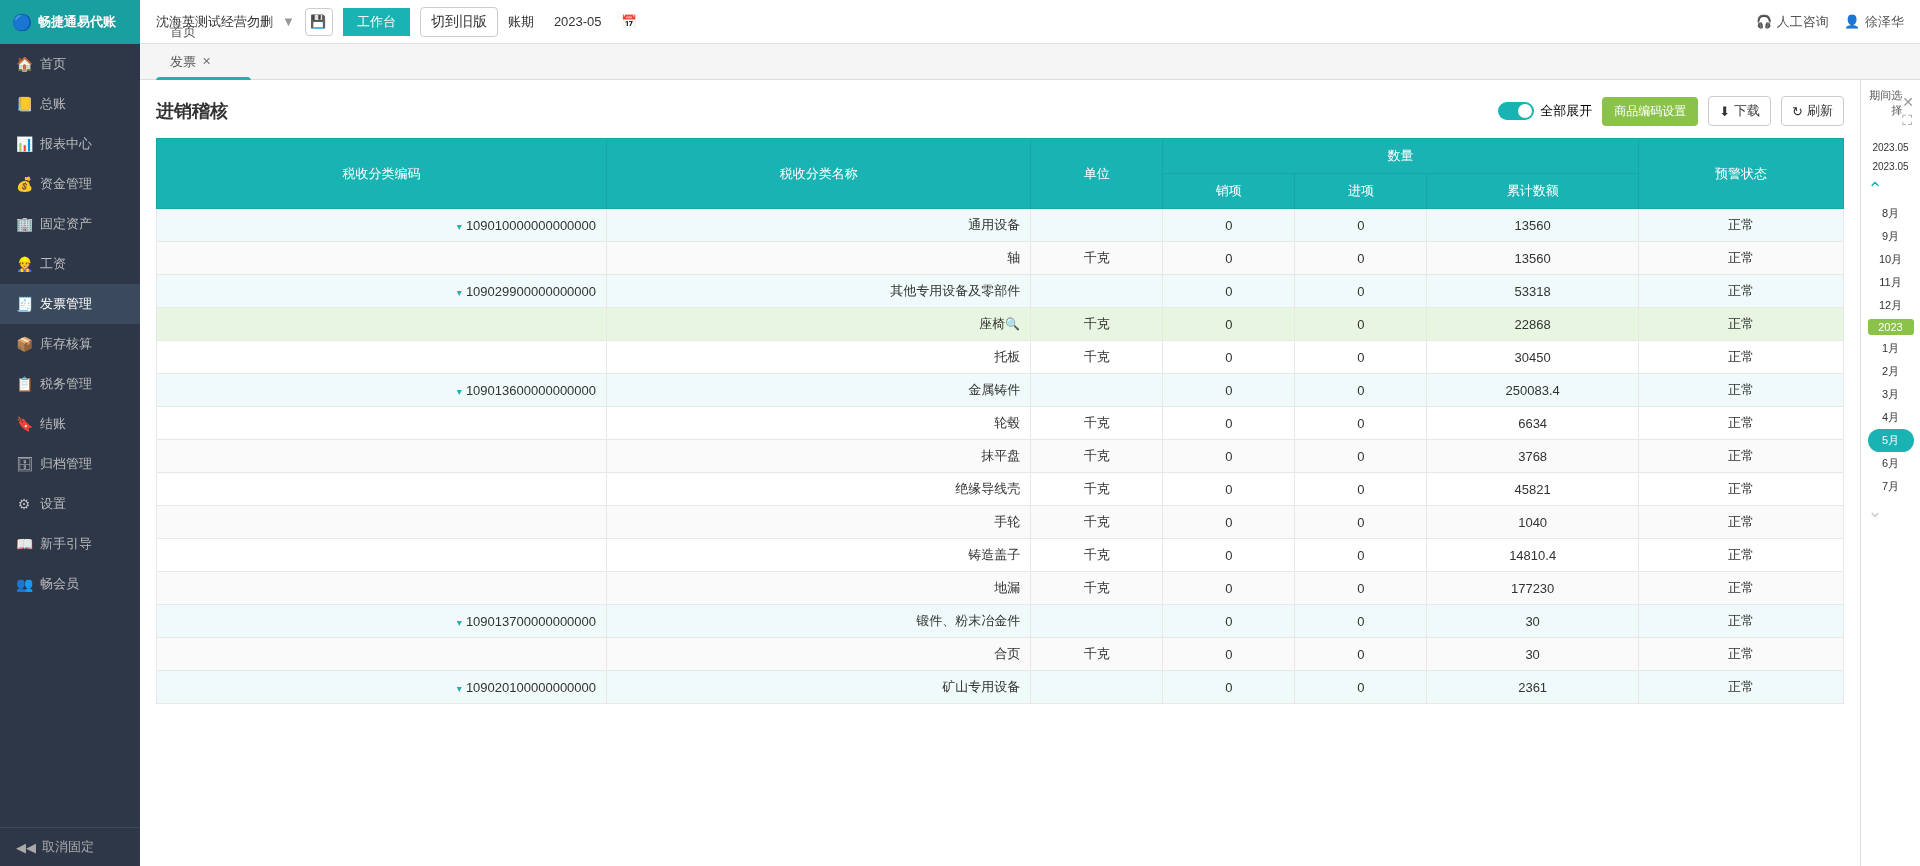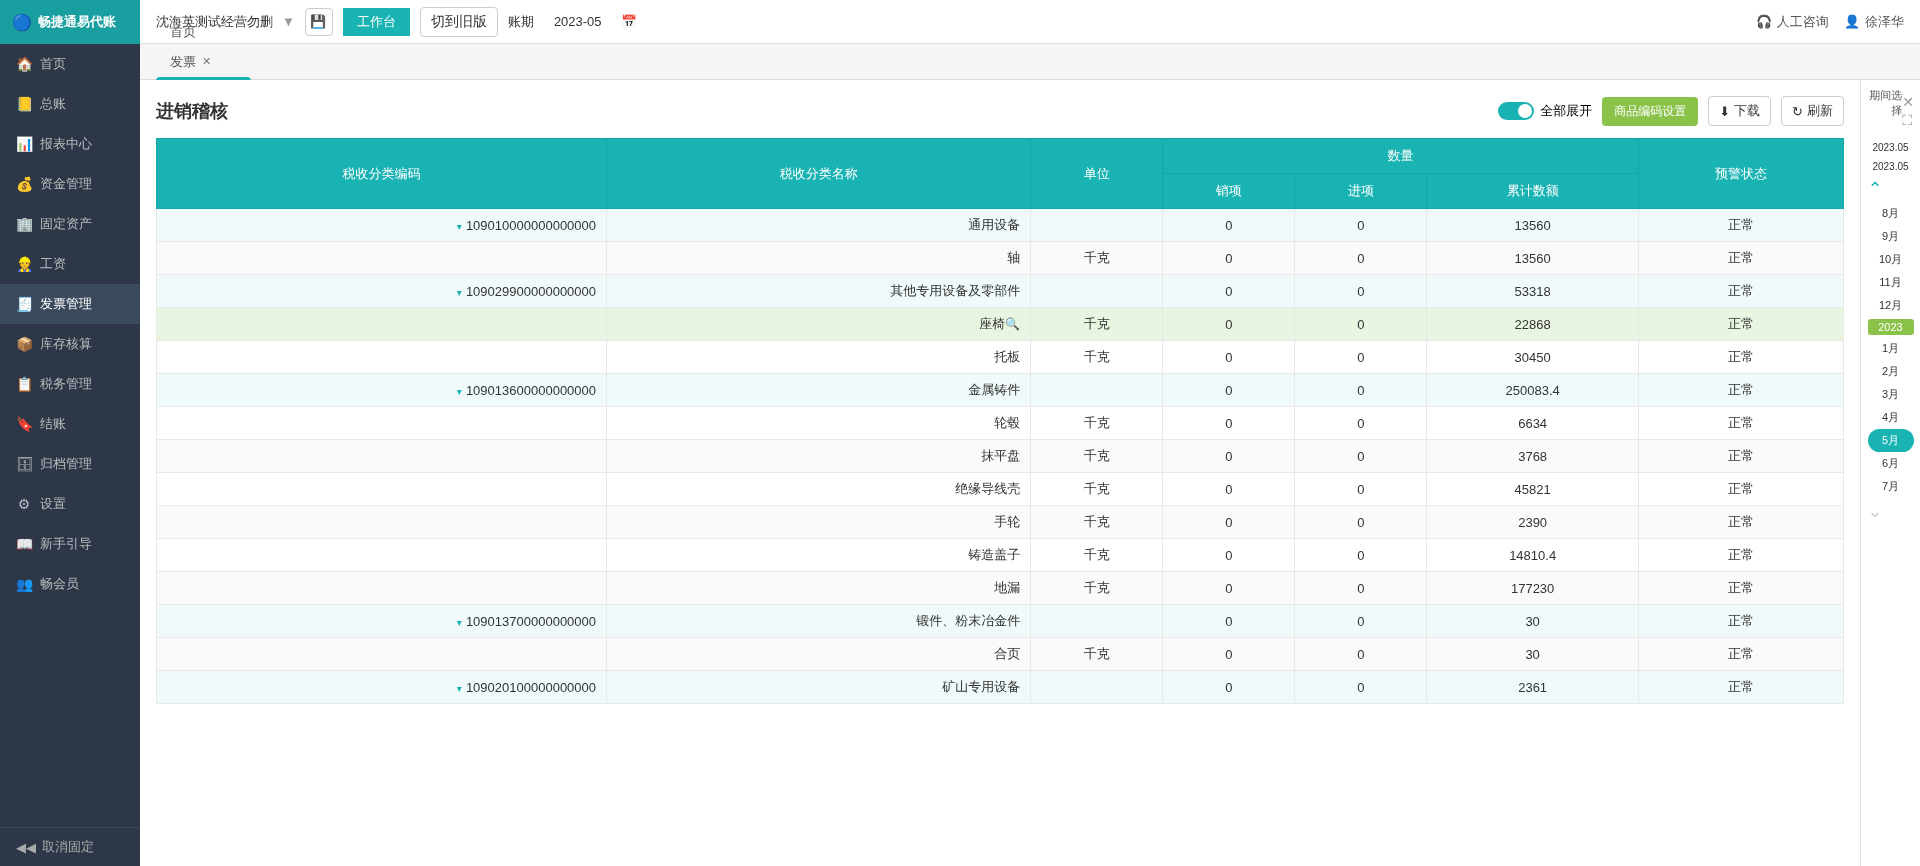--- a/index.html
+++ b/index.html
@@ -554,21 +554,21 @@
       <td>0</td>
       <td>45821</td>
       <td>正常</td>
     </tr>
             <tr>
       <td></td>
       <td class="left indent">手轮</td>
       <td>千克</td>
       <td>0</td>
       <td>0</td>
-      <td>2390</td>
+      <td>1040</td>
       <td>正常</td>
     </tr>
             <tr>
       <td></td>
       <td class="left indent">铸造盖子</td>
       <td>千克</td>
       <td>0</td>
       <td>0</td>
       <td>14810.4</td>
       <td>正常</td>

